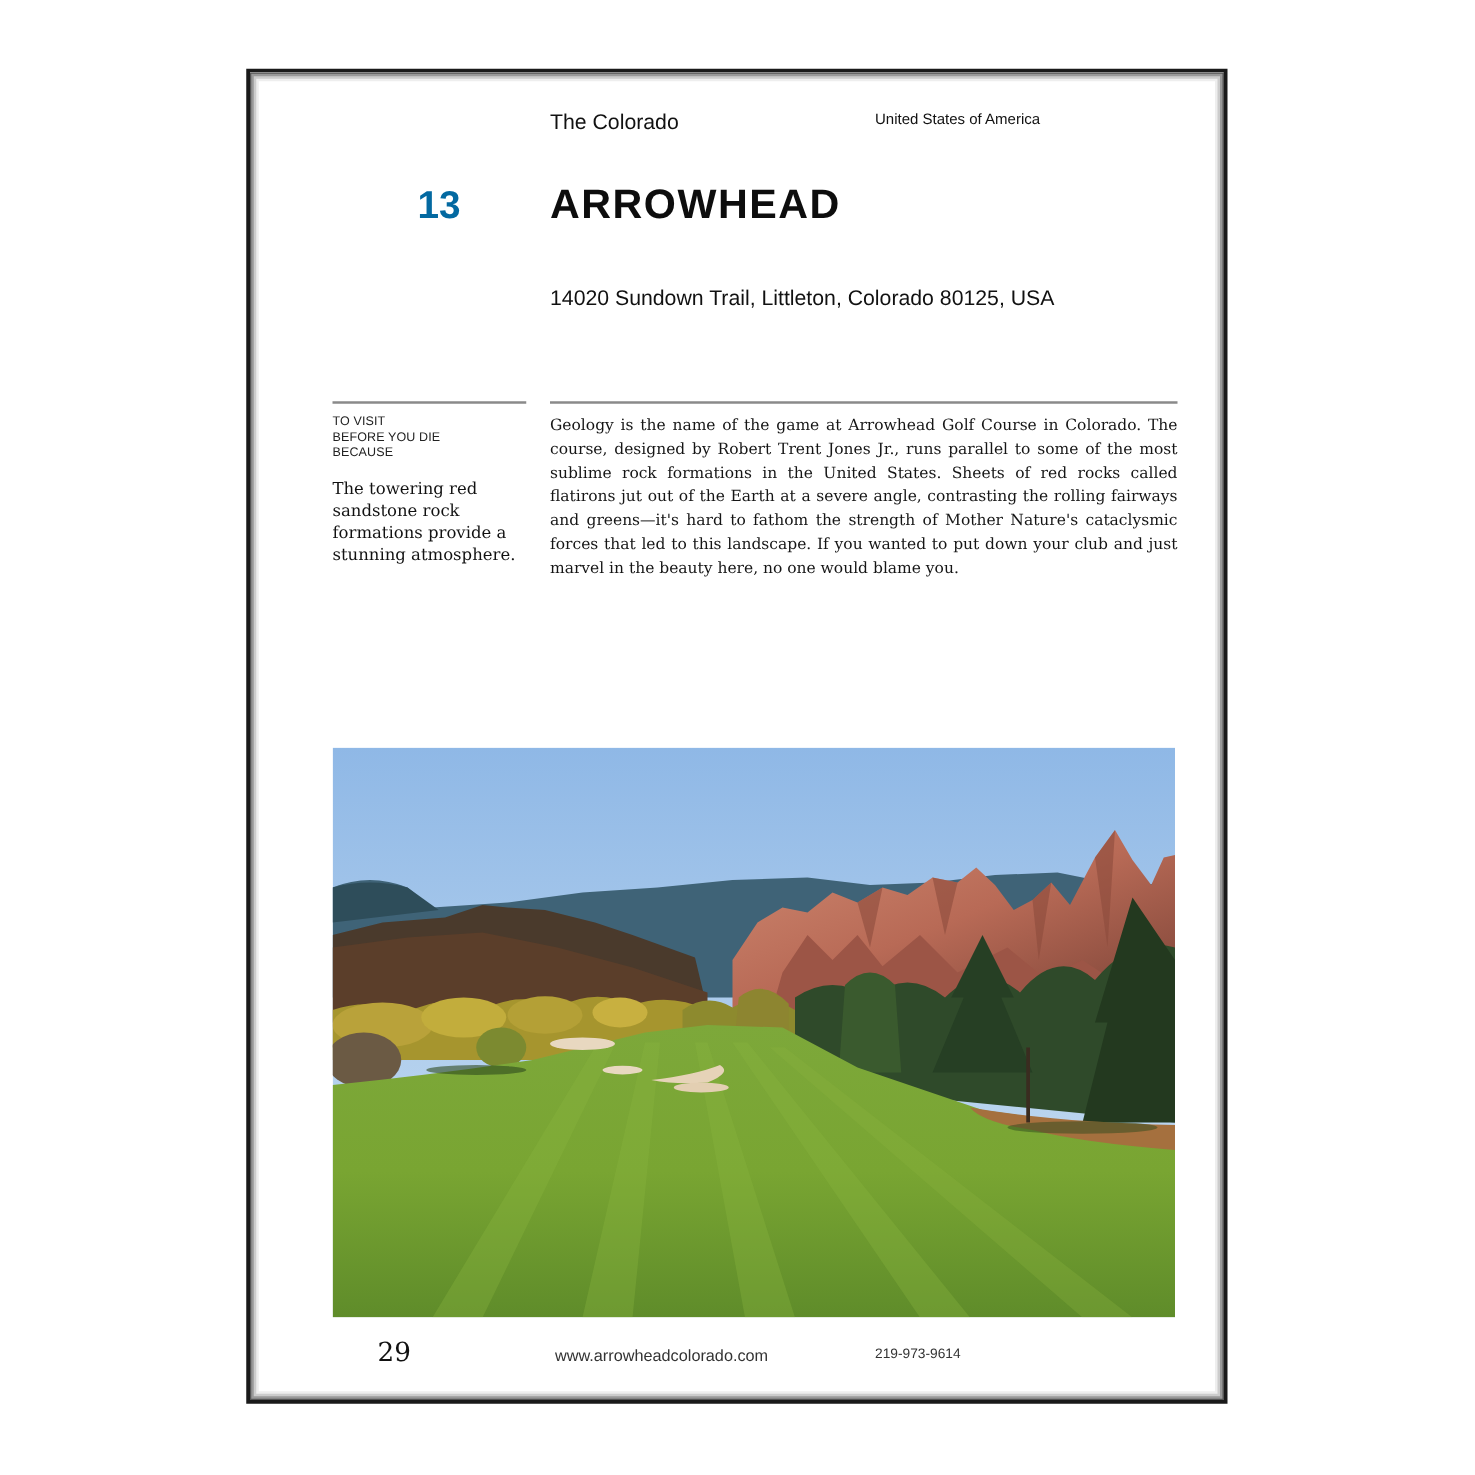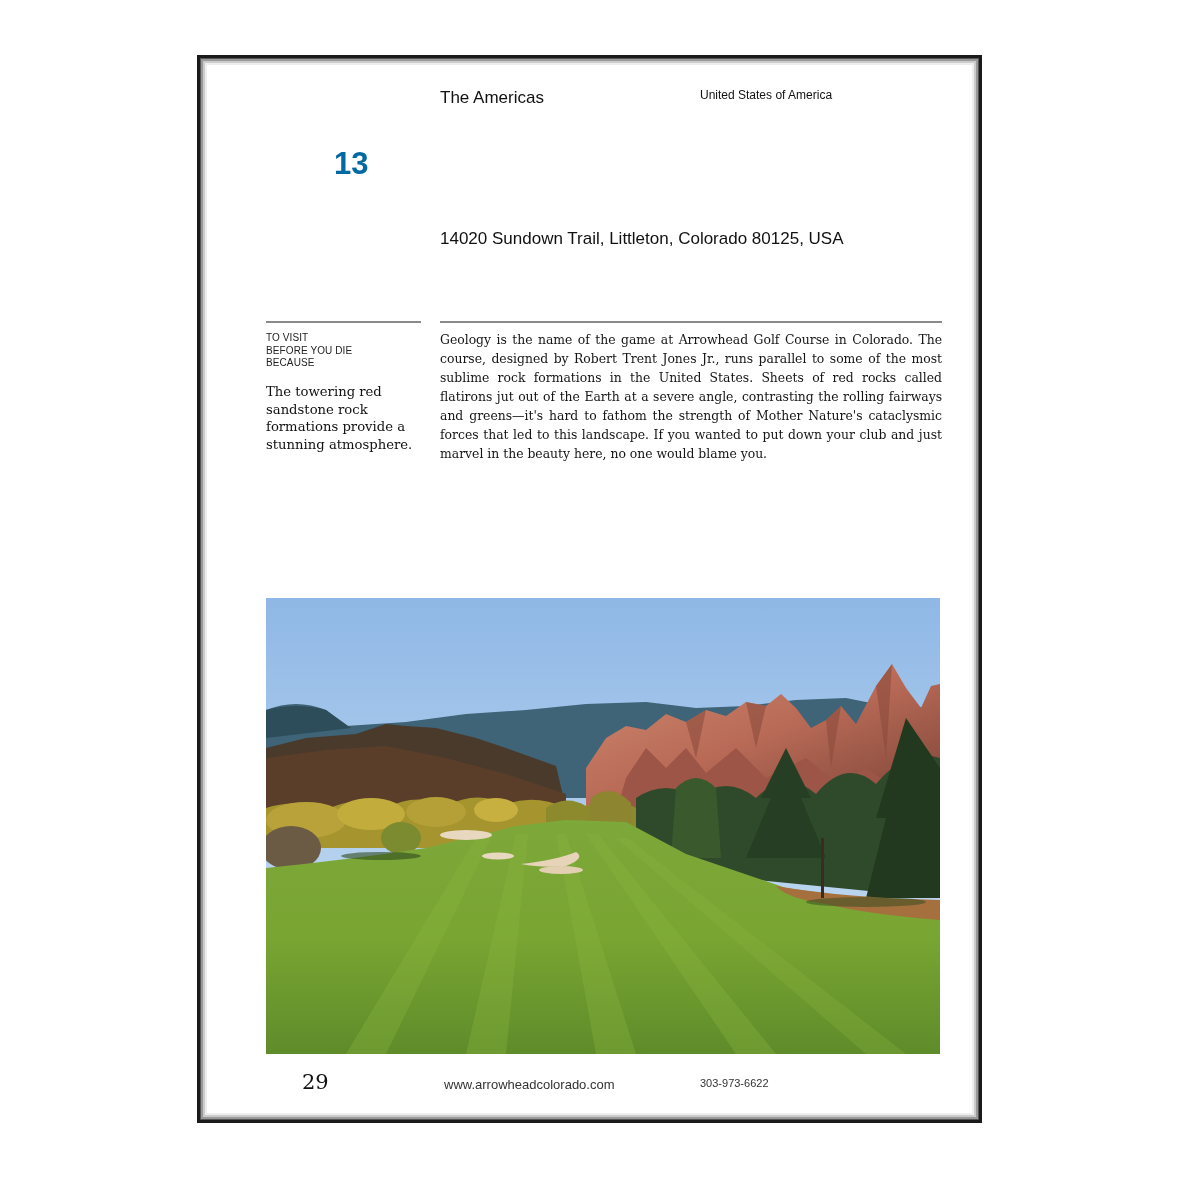--- a/index.html
+++ b/index.html
@@ -28,25 +28,26 @@
   .photo svg { display: block; }
   .page-num { top: 1012px; left: 66px; font-size: 21px; color: #111; margin-left: 36px; }
   .website { top: 1019px; left: 244px; font-size: 13px; color: #333; }
   .phone { top: 1019px; left: 500px; font-size: 11px; color: #333; }
 </style>
 </head>
 <body>
 
 <div class="page">
 
-  <div class="abs sans region">The Americas</div>
+  <div class="abs sans region">The Colorado</div>
   <div class="abs sans country">United States of America</div>
 
   <div class="abs sans number">13</div>
   <div class="abs sans title">
+    <div>ARROWHEAD</div>
   </div>
   <div class="abs sans address">14020 Sundown Trail, Littleton, Colorado 80125, USA</div>
 
   <div class="abs rule rule-left"></div>
   <div class="abs rule rule-right"></div>
 
   <div class="abs sans kicker">
     <div>To visit</div>
     <div>before you die</div>
     <div>because</div>
@@ -118,15 +119,15 @@
 
       <rect x="555" y="240" width="3" height="60" fill="#3a2c20"></rect>
 
       <ellipse cx="115" cy="258" rx="40" ry="4" fill="#2e4a1e" opacity="0.6"></ellipse>
       <ellipse cx="600" cy="304" rx="60" ry="5" fill="#2e4a1e" opacity="0.5"></ellipse>
     </svg>
   </div>
 
   <div class="abs serif page-num">29</div>
   <div class="abs sans website">www.arrowheadcolorado.com</div>
-  <div class="abs sans phone">303-973-6622</div>
+  <div class="abs sans phone">219-973-9614</div>
 
 </div>
 
 </body></html>

